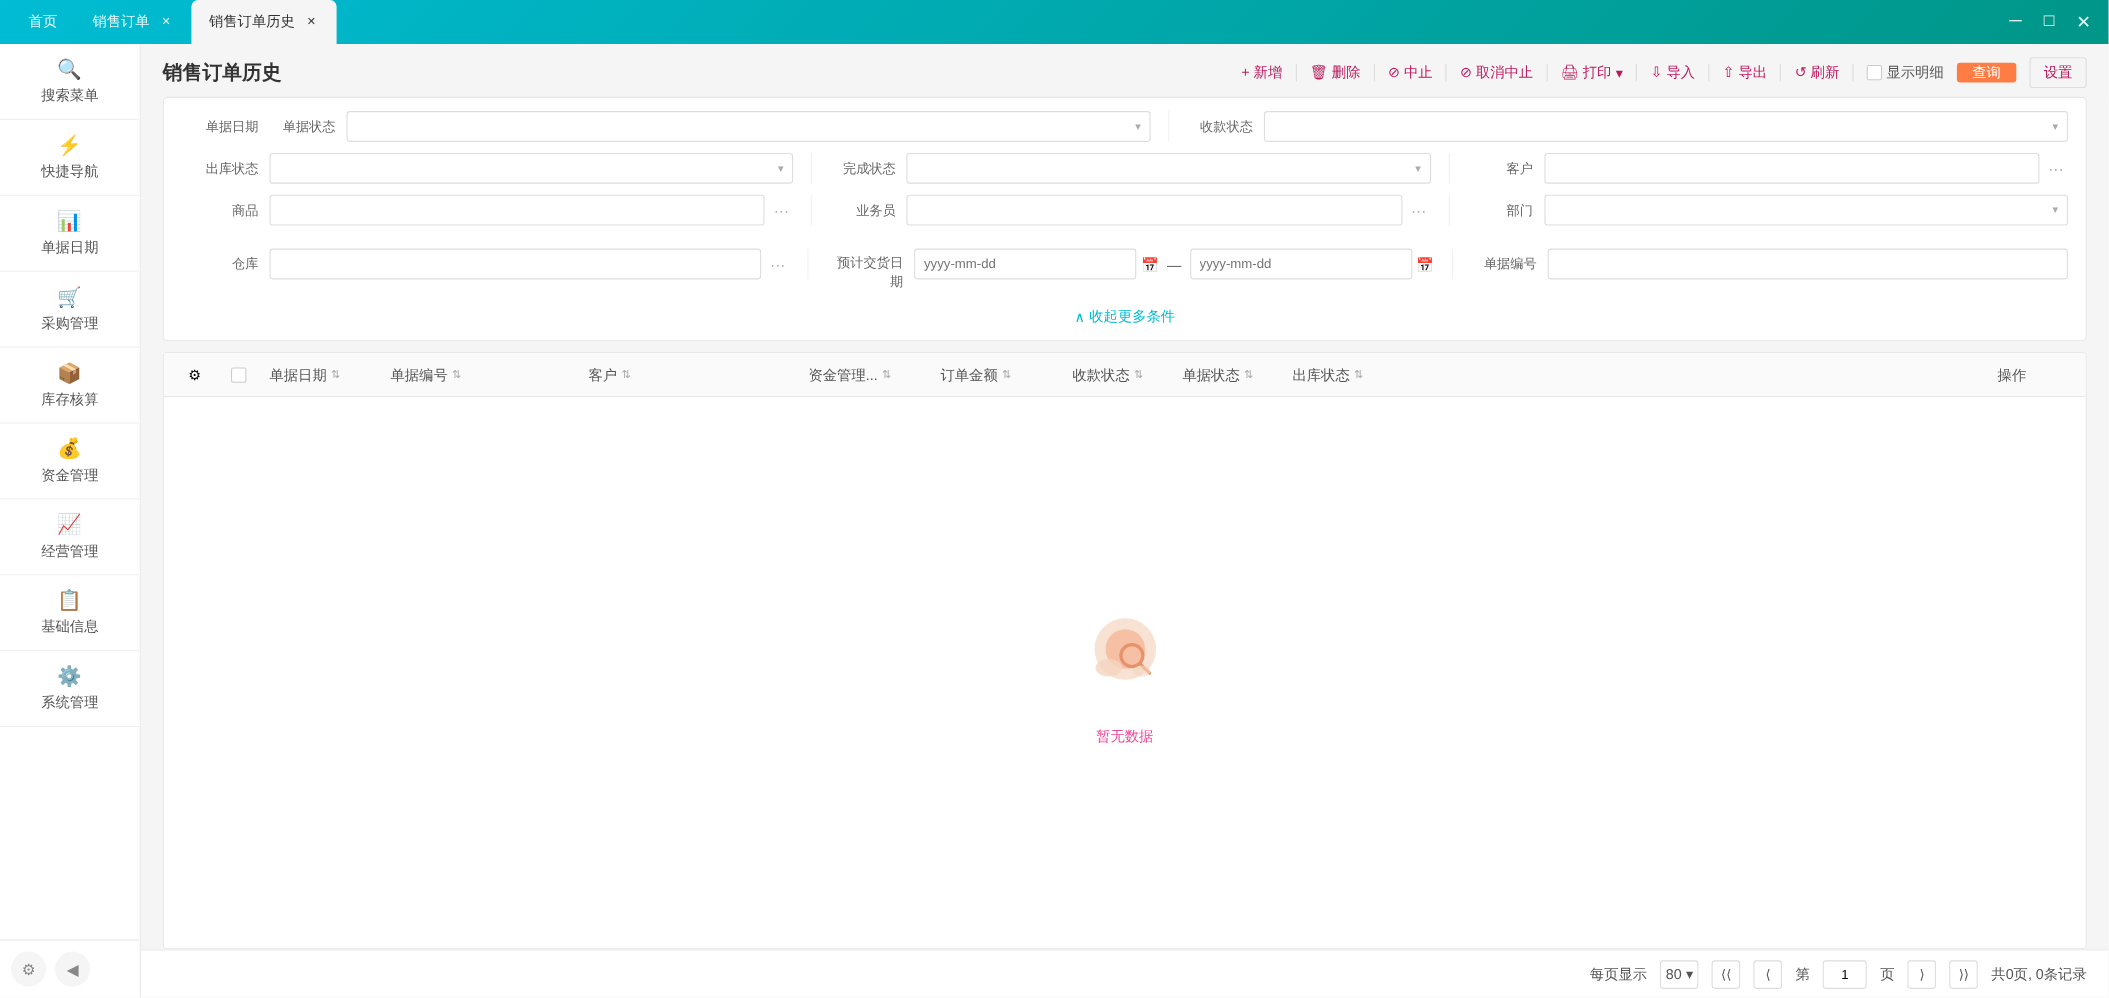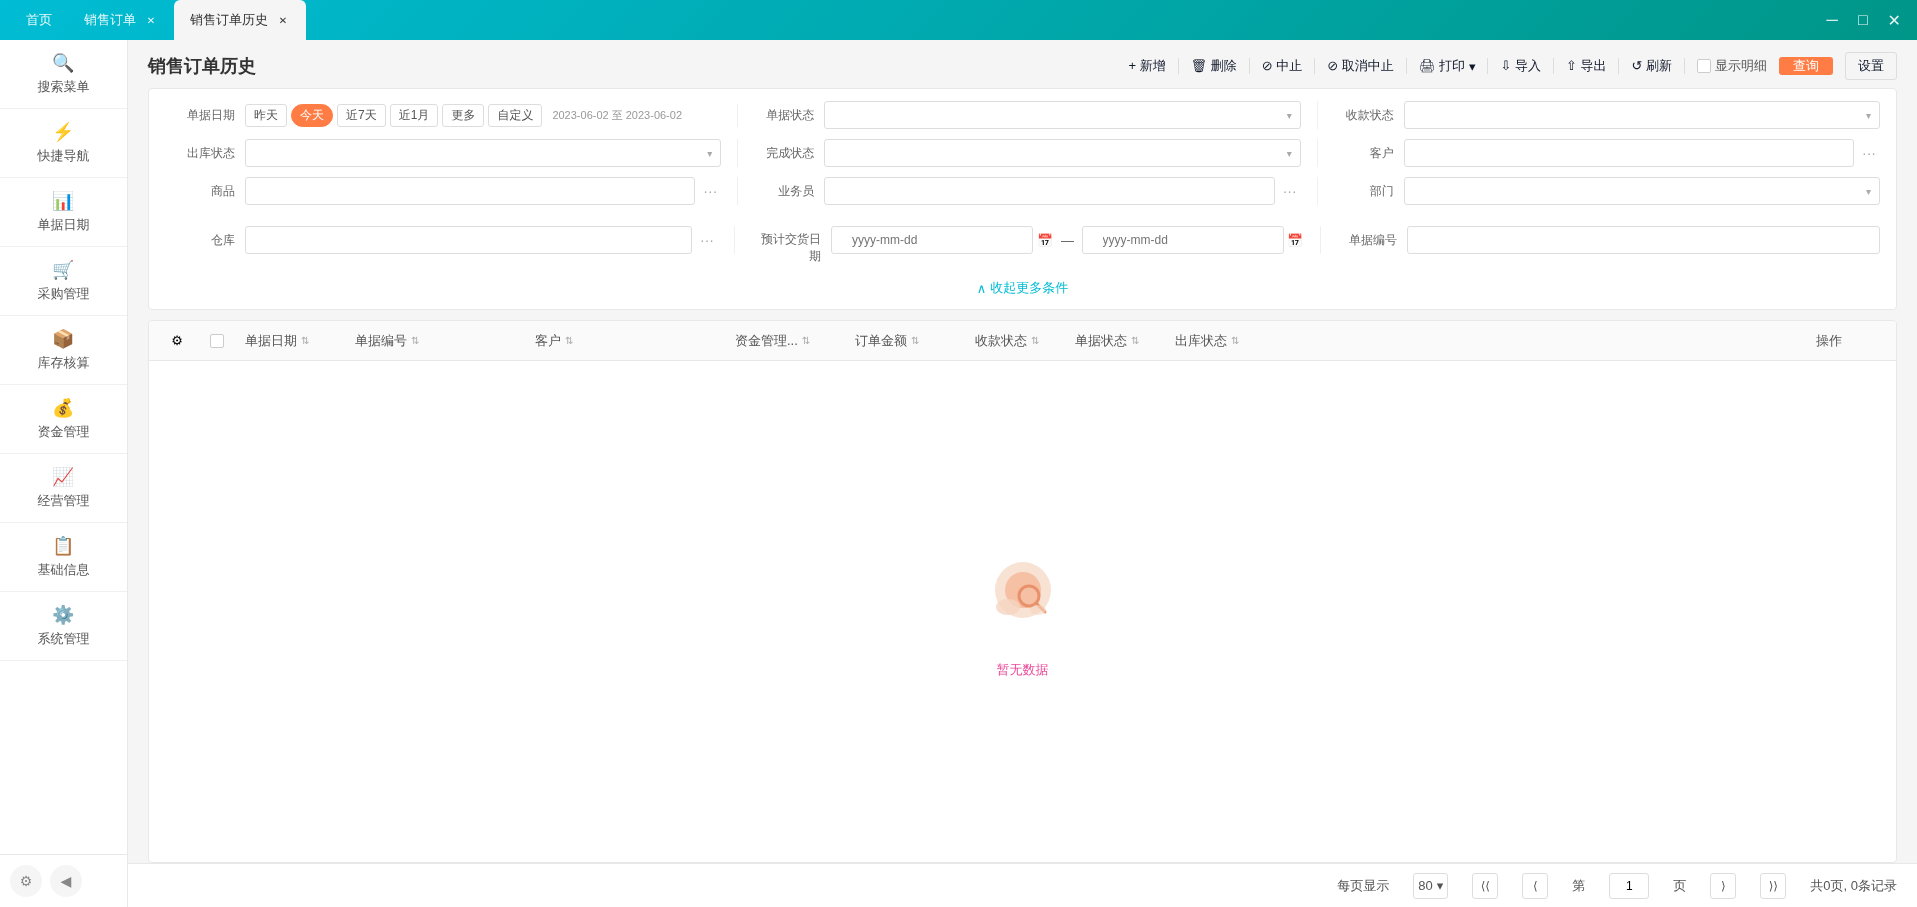--- a/index.html
+++ b/index.html
@@ -114,21 +114,21 @@
     .toolbar {
       display: flex;
       align-items: center;
       gap: 12px;
       flex-wrap: nowrap;
     }
     .toolbar-btn {
       display: flex;
       align-items: center;
       gap: 4px;
-      color: #0f172a;
+      color: #be185d;
       cursor: pointer;
       font-size: 12px;
       white-space: nowrap;
     }
     .toolbar-btn.primary {
       background: #ff7c44;
       color: #fff;
       padding: 0 14px;
       border-radius: 3px;
       font-size: 13px;
@@ -192,21 +192,21 @@
       justify-content: space-between;
       cursor: pointer;
       font-size: 12px;
     }
     .filter-select .arrow { color: #aaa; font-size: 10px; }
     .filter-input {
       flex: 1;
       height: 28px;
       border: 1px solid #ddd;
       border-radius: 3px;
-      padding: 0 20px;
+      padding: 0 8px;
       color: #555;
       background: #fff;
       font-size: 12px;
       outline: none;
     }
     .filter-dots {
       color: #aaa;
       cursor: pointer;
       font-size: 14px;
       padding: 0 4px;
@@ -291,21 +291,21 @@
 
     
     .bottom-bar {
       height: 44px;
       background: #fff;
       border-top: 1px solid #e8e8e8;
       display: flex;
       align-items: center;
       justify-content: flex-end;
       padding: 0 20px;
-      gap: 24px;
+      gap: 12px;
       color: #555;
       font-size: 12px;
     }
     .pagination-btn {
       width: 26px; height: 26px;
       display: flex; align-items: center; justify-content: center;
       border: 1px solid #ddd;
       border-radius: 3px;
       cursor: pointer;
       font-size: 12px;
@@ -450,31 +450,20 @@
         <div class="toolbar-btn" style="border:1px solid #ddd;padding:4px 12px;border-radius:3px;">
           <span>设置</span>
         </div>
       </div>
     </div>
 
     <div class="filter-area">
 
       <div class="filter-row">
         <span class="filter-label">单据日期</span>
-        <div style="display:flex;align-items:center;gap:6px;flex:1;border-right:1px solid #f0f0f0;padding-right:16px;margin-right:16px;">
-          <div class="date-buttons">
-            <div class="date-btn">昨天</div>
-            <div class="date-btn active">今天</div>
-            <div class="date-btn">近7天</div>
-            <div class="date-btn">近1月</div>
-            <div class="date-btn">更多</div>
-            <div class="date-btn">自定义</div>
-          </div>
-          <span class="date-range-text">2023-06-02 至 2023-06-02</span>
-        </div>
         <span class="filter-label" style="width:70px;">单据状态</span>
         <div style="flex:1;display:flex;align-items:center;gap:4px;border-right:1px solid #f0f0f0;padding-right:16px;margin-right:16px;">
           <div class="filter-select" style="flex:1;">
             <span></span>
             <span class="arrow">▾</span>
           </div>
         </div>
         <span class="filter-label" style="width:70px;">收款状态</span>
         <div style="flex:1;display:flex;align-items:center;gap:4px;">
           <div class="filter-select" style="flex:1;">

